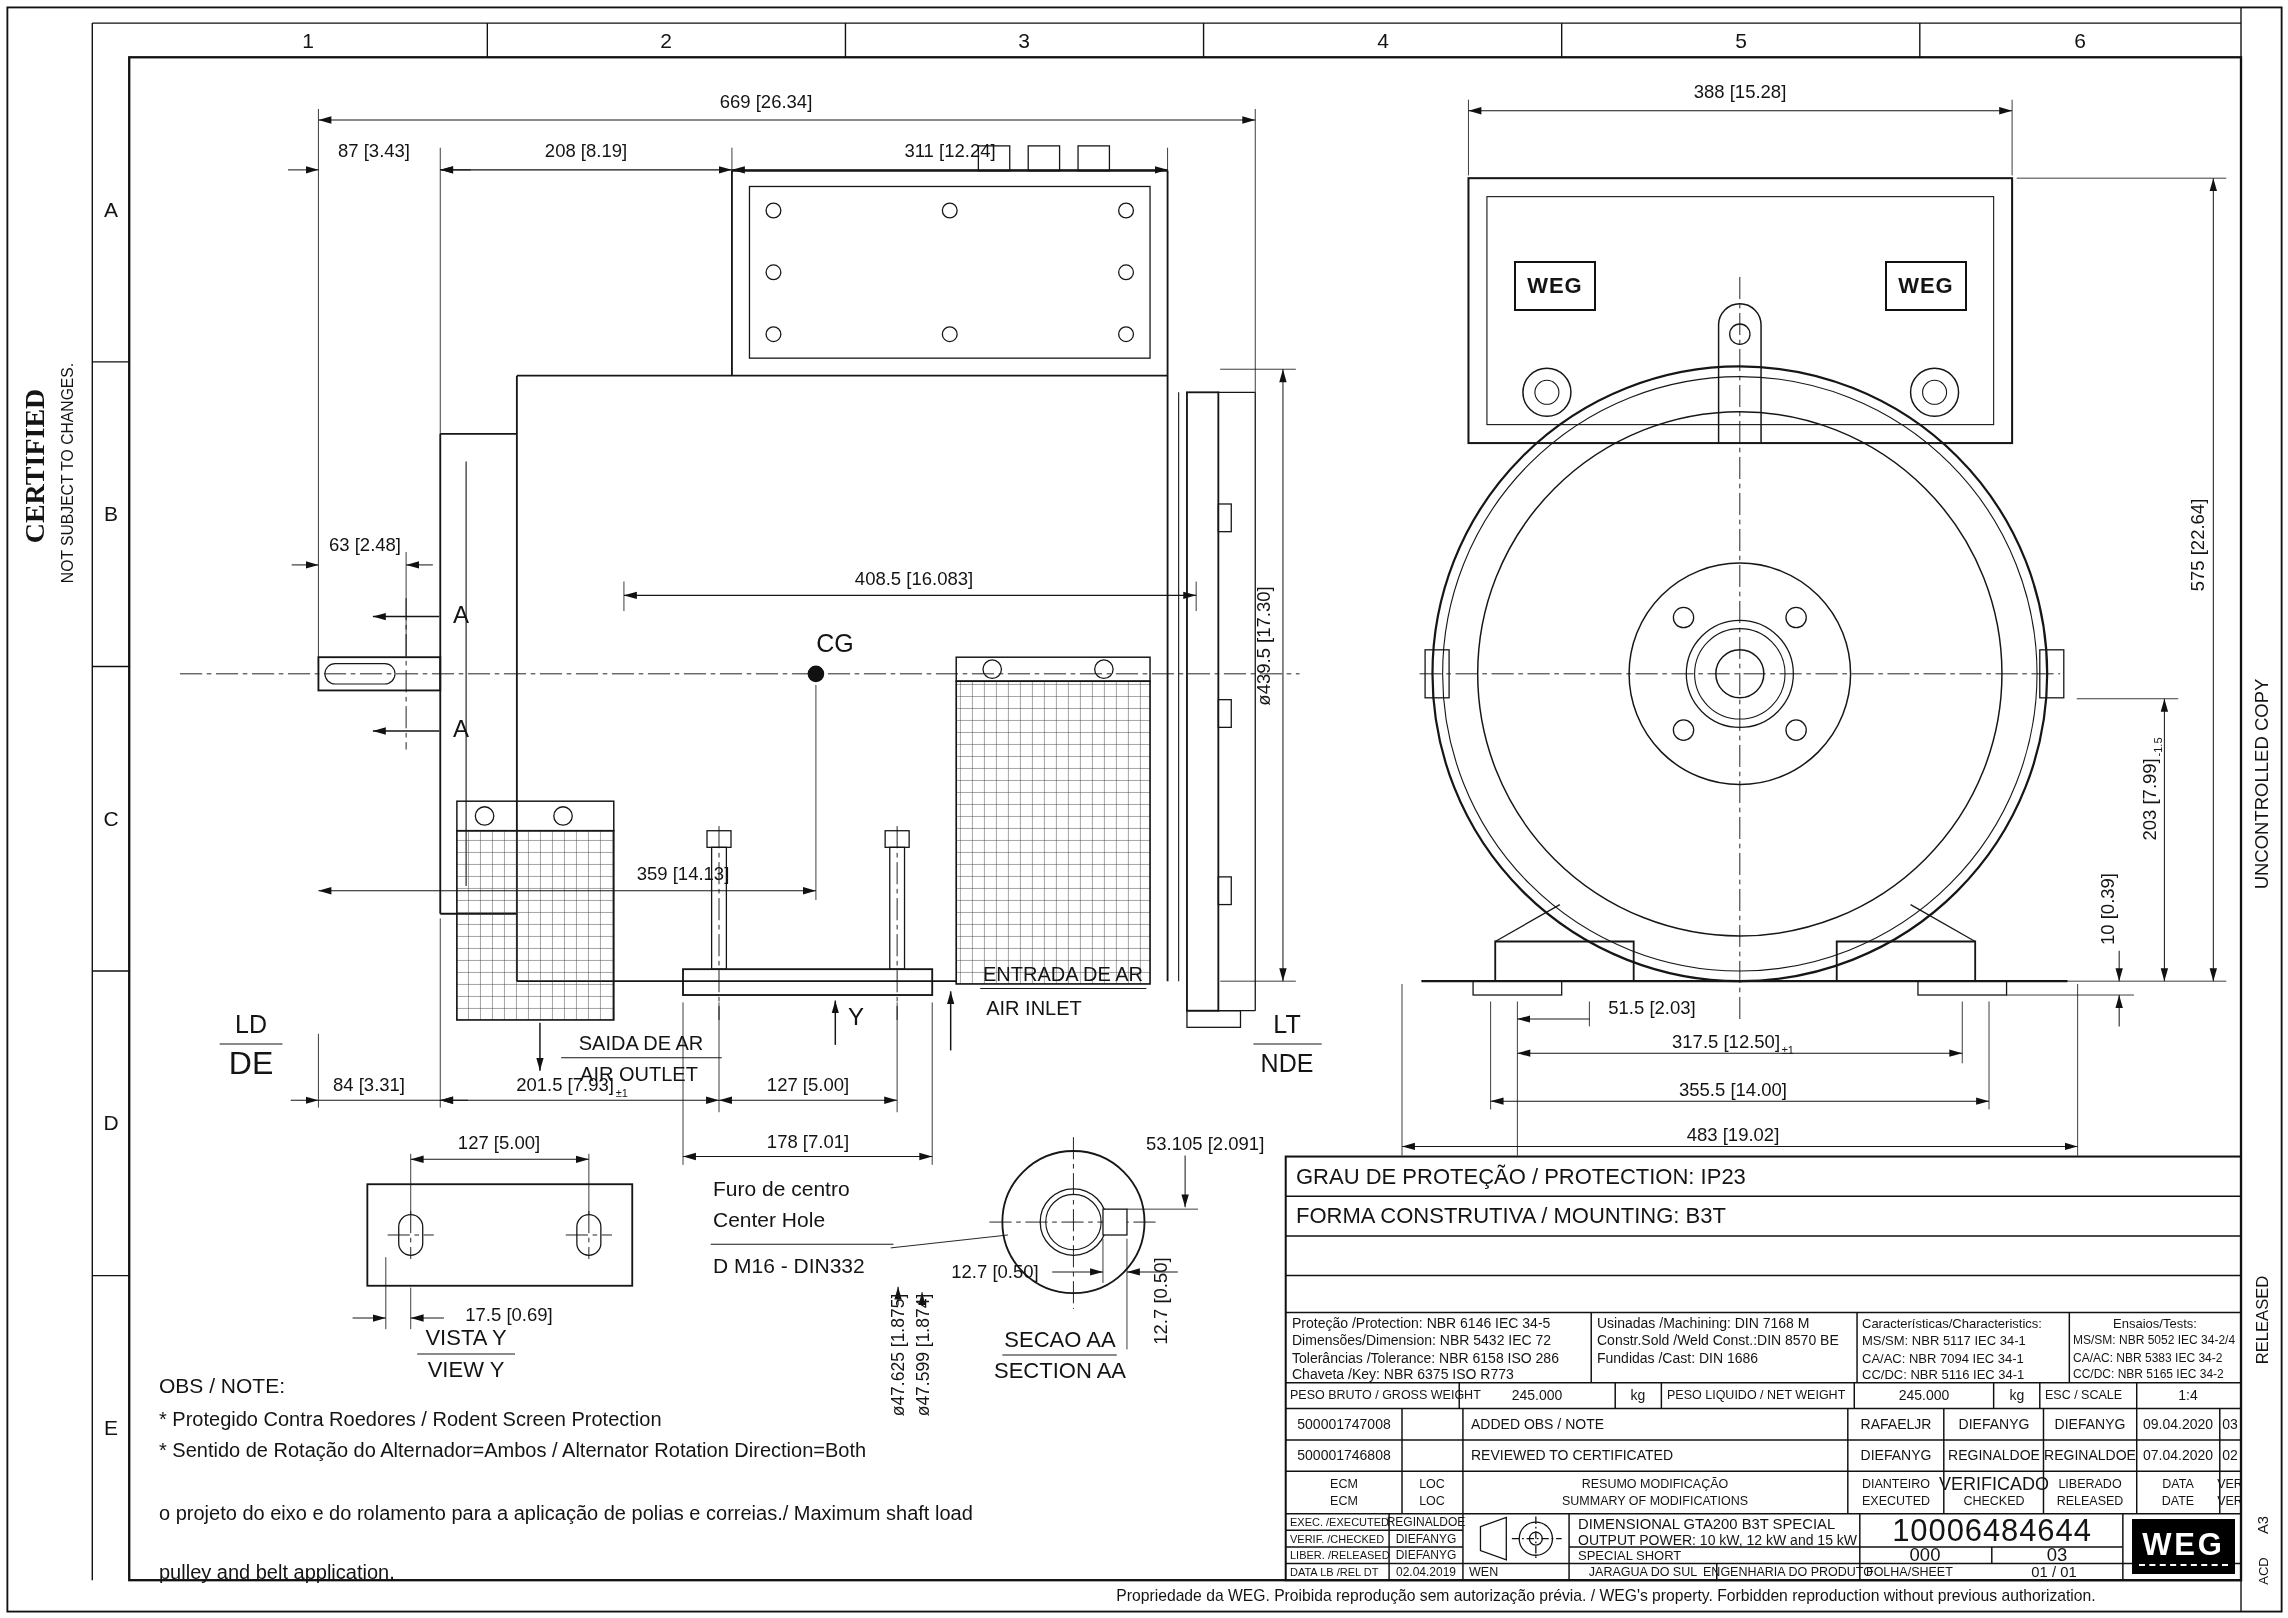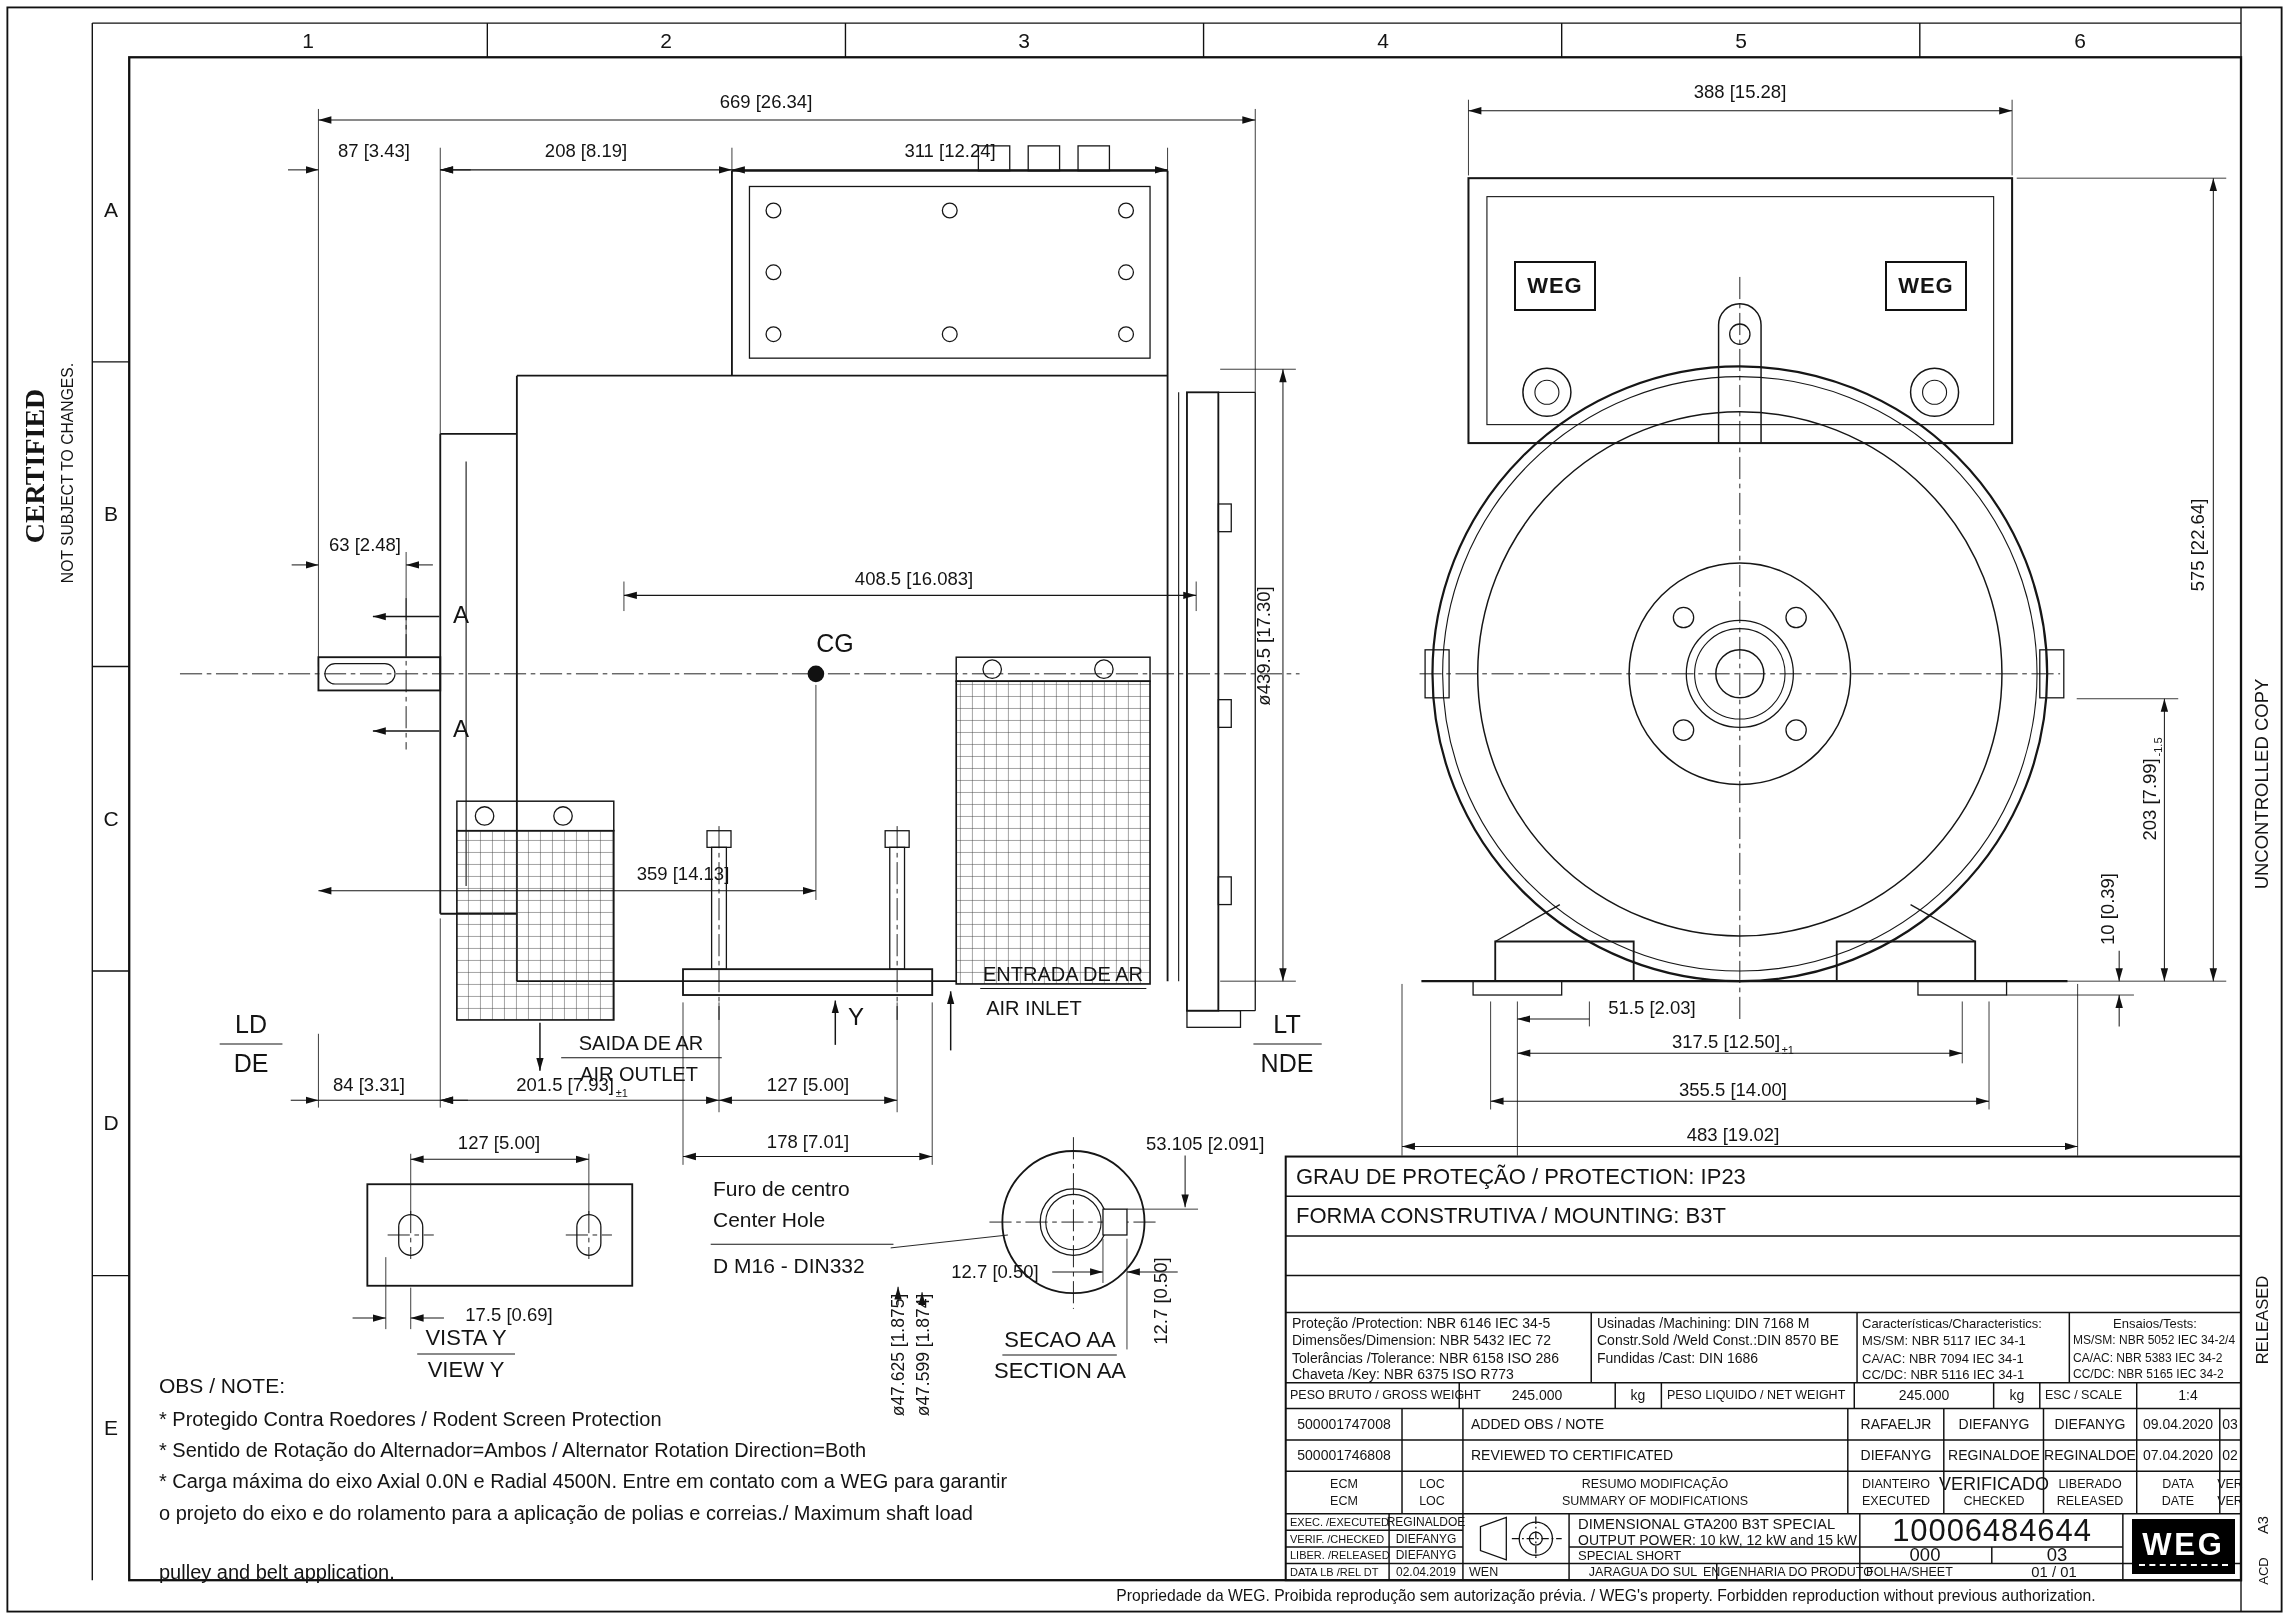--- a/index.html
+++ b/index.html
@@ -342,21 +342,21 @@
 
 <span class="lbl" style="left:835px;top:643px;font-size:25px">CG</span>
 <span class="lbl" style="left:461px;top:615px;font-size:24px">A</span>
 <span class="lbl" style="left:461px;top:729px;font-size:24px">A</span>
 <span class="lbl" style="left:856px;top:1017px;font-size:24px">Y</span>
 <span class="lbl" style="left:641px;top:1043px;font-size:20px">SAIDA DE AR</span>
 <span class="lbl" style="left:639px;top:1074px;font-size:20px">AIR OUTLET</span>
 <span class="lbl" style="left:1063px;top:974px;font-size:20px">ENTRADA DE AR</span>
 <span class="lbl" style="left:1034px;top:1008px;font-size:20px">AIR INLET</span>
 <span class="lbl" style="left:251px;top:1024px;font-size:25px">LD</span>
-<span class="lbl" style="left:251px;top:1063px;font-size:25px">DE</span>
+<span class="lbl" style="left:251px;top:1063px;font-size:32px">DE</span>
 <span class="lbl" style="left:1287px;top:1024px;font-size:25px">LT</span>
 <span class="lbl" style="left:1287px;top:1063px;font-size:25px">NDE</span>
 <span class="lbl" style="left:466px;top:1338px;font-size:22px">VISTA Y</span>
 <span class="lbl" style="left:466px;top:1370px;font-size:22px">VIEW Y</span>
 <span class="lbl" style="left:1060px;top:1340px;font-size:22px">SECAO AA</span>
 <span class="lbl" style="left:1060px;top:1371px;font-size:22px">SECTION AA</span>
 <span class="lbl-l" style="left:713px;top:1189px;font-size:21px">Furo de centro</span>
 <span class="lbl-l" style="left:713px;top:1220px;font-size:21px">Center Hole</span>
 <span class="lbl-l" style="left:713px;top:1266px;font-size:21px">D M16 - DIN332</span>
 
@@ -372,21 +372,20 @@
 <div class="wegplate" style="left:1514px;top:261px;width:78px;height:46px">
       <span>WEG</span>
     </div>
 <div class="wegplate" style="left:1885px;top:261px;width:78px;height:46px">
       <span>WEG</span>
     </div>
 
 <span class="lbl-l" style="left:159px;top:1386px;font-size:21px">OBS / NOTE:</span>
 <span class="lbl-l" style="left:159px;top:1419px;font-size:20px">* Protegido Contra Roedores / Rodent Screen Protection</span>
 <span class="lbl-l" style="left:159px;top:1450px;font-size:20px">* Sentido de Rotação do Alternador=Ambos / Alternator Rotation Direction=Both</span>
-<span class="lbl-l" style="left:159px;top:1481px;font-size:20px">* Carga máxima do eixo Axial 0.0N e Radial 4500N. Entre em contato com a WEG para garantir</span>
 <span class="lbl-l" style="left:159px;top:1513px;font-size:20px">o projeto do eixo e do rolamento para a aplicação de polias e correias./ Maximum shaft load</span>
 <span class="lbl-l" style="left:159px;top:1572px;font-size:20px">pulley and belt application.</span>
 
 <span class="lbl-l" style="left:1296px;top:1177px;font-size:22px">GRAU DE PROTEÇÃO / PROTECTION: IP23</span>
 <span class="lbl-l" style="left:1296px;top:1216px;font-size:22px">FORMA CONSTRUTIVA / MOUNTING: B3T</span>
 
 <span class="lbl-l" style="left:1292px;top:1323px;font-size:14px">Proteção  /Protection: NBR 6146 IEC 34-5</span>
 <span class="lbl-l" style="left:1292px;top:1340px;font-size:14px">Dimensões/Dimension: NBR 5432 IEC 72</span>
 <span class="lbl-l" style="left:1292px;top:1358px;font-size:14px">Tolerâncias /Tolerance:  NBR 6158 ISO 286</span>
 <span class="lbl-l" style="left:1292px;top:1374px;font-size:14px">Chaveta  /Key:   NBR 6375 ISO R773</span>

